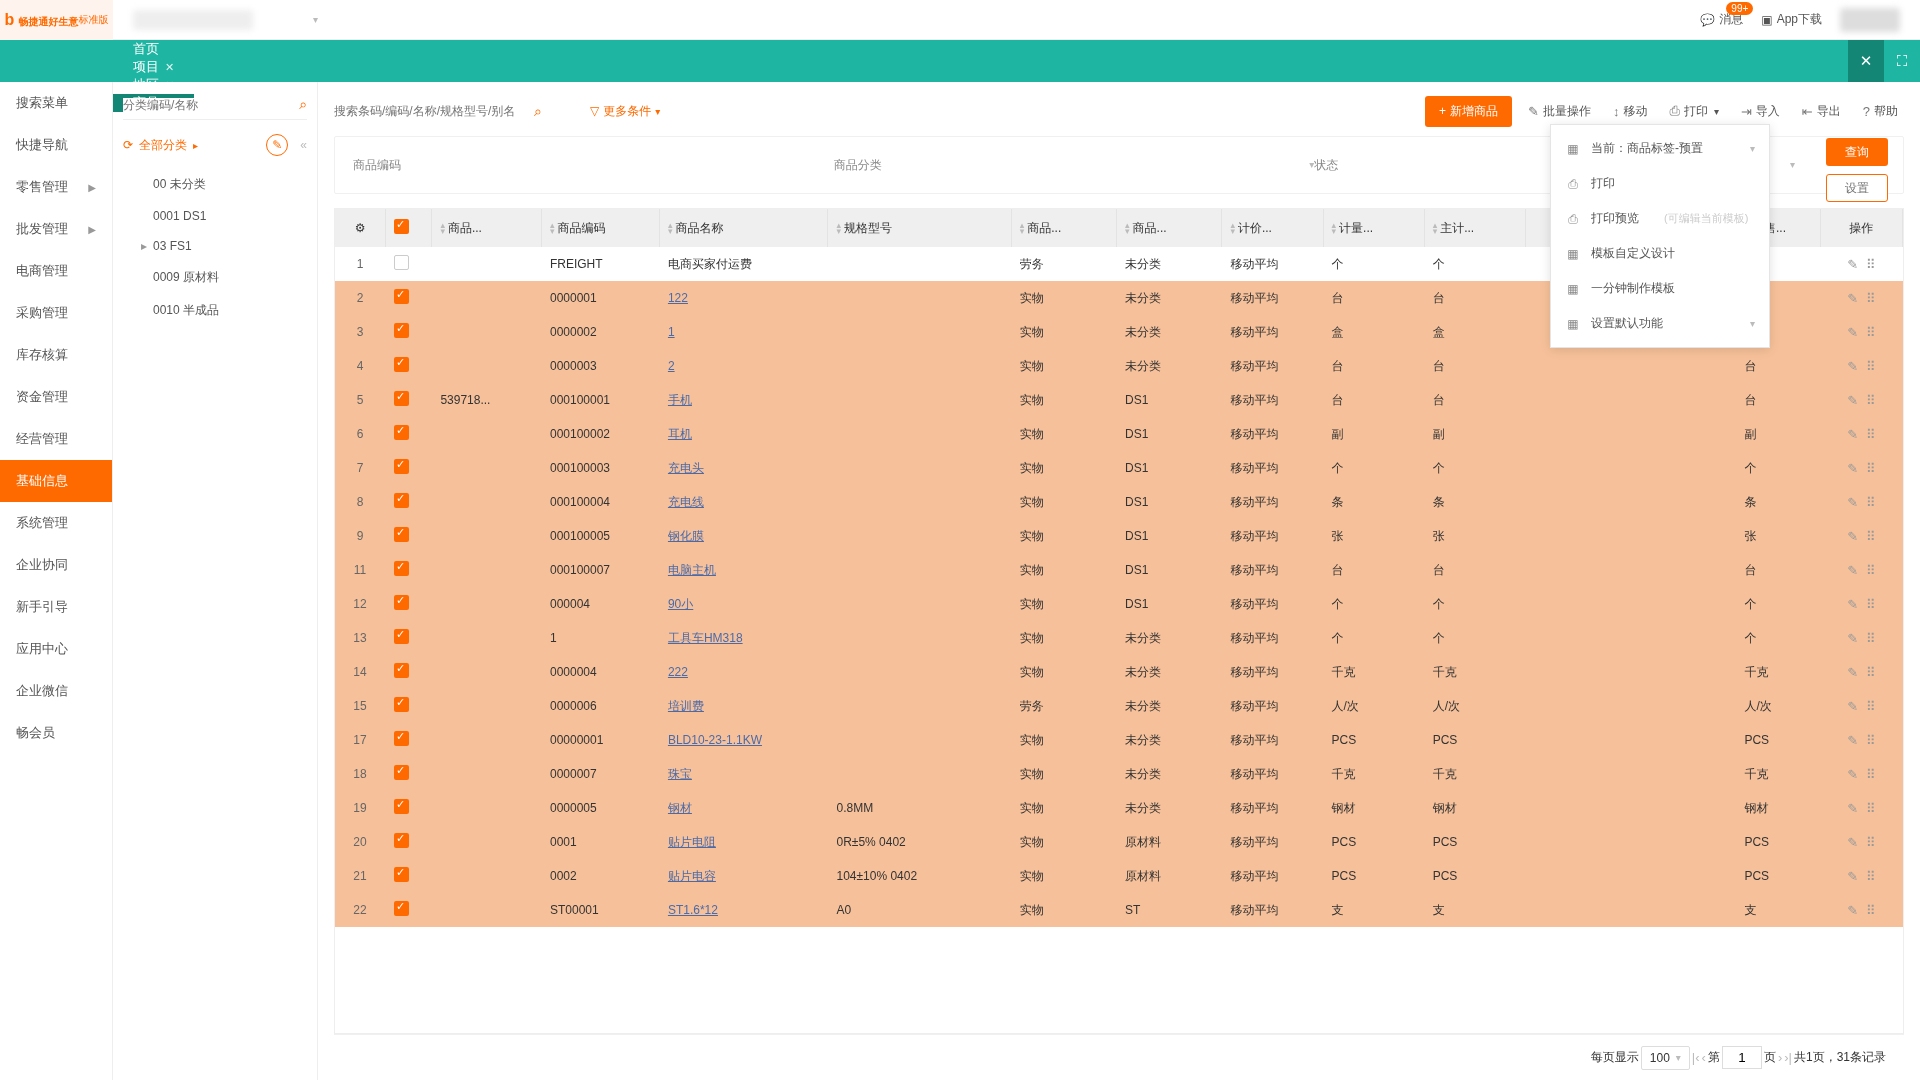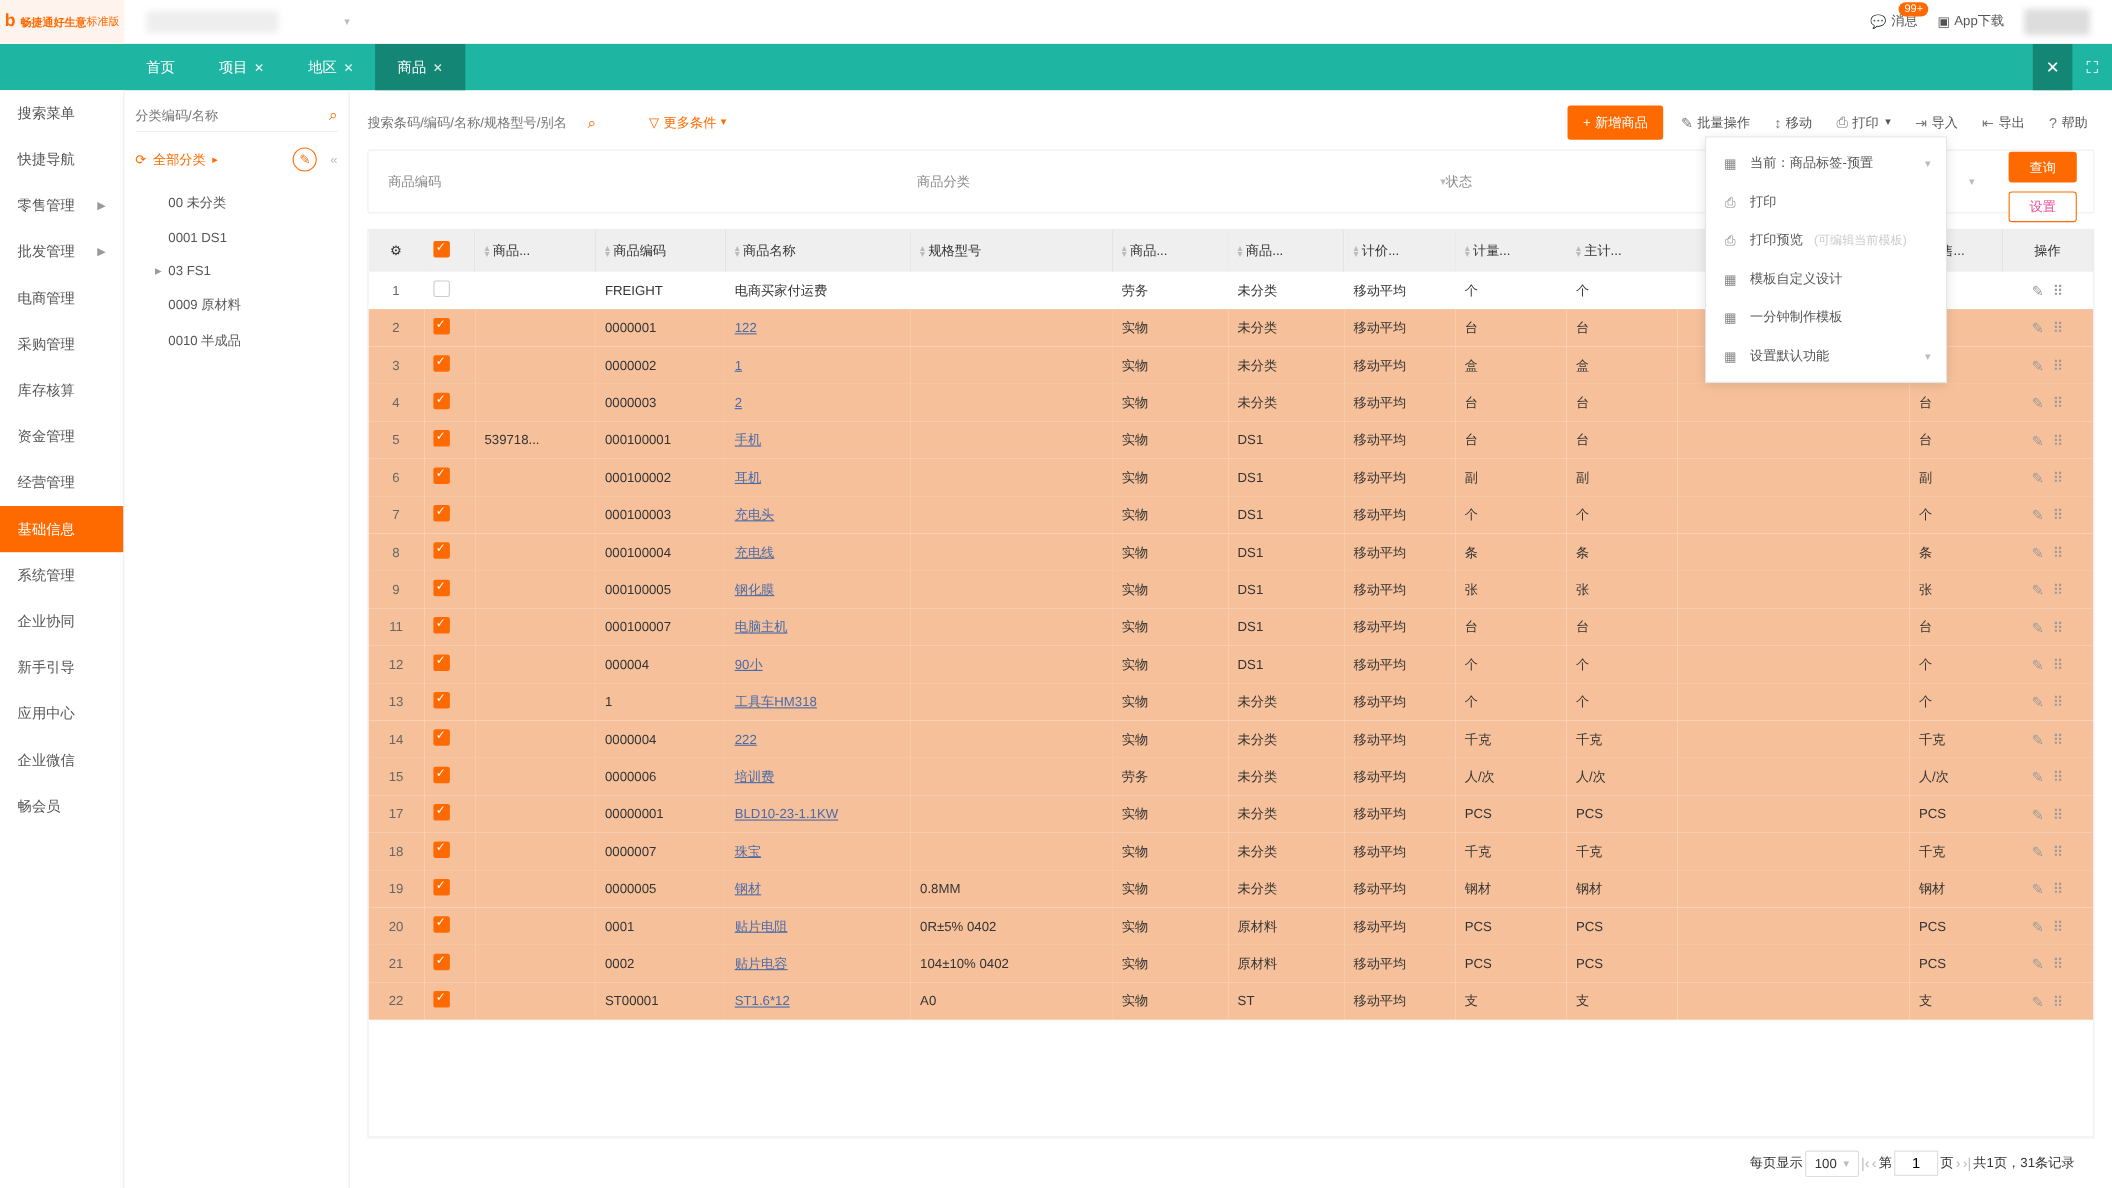--- a/index.html
+++ b/index.html
@@ -65,21 +65,21 @@
 
 
 .filterwrap { position:relative; }
 .filterrow { display:flex; align-items:center; height:58px; border:1px solid #f0f0f0; border-radius:2px; margin-top:6px; padding:0 18px; }
 .filterrow .flabel { color:#888; font-size:12px; }
 .filterrow .fsel { flex:1; display:flex; align-items:center; color:#888; border-bottom:1px solid transparent; }
 .filterrow .fsel .caret { margin-left:auto; color:#bbb; font-size:10px; }
 .sidebtns { position:absolute; right:16px; top:8px; display:flex; flex-direction:column; gap:8px; }
 .sbtn { width:62px; height:28px; border-radius:3px; font-size:12px; display:flex; align-items:center; justify-content:center; cursor:pointer; }
 .sbtn.query { background:#ff6a00; color:#fff; }
-.sbtn.setting { border:1px solid #ff6a00; color:#ec4899; background:#fff; }
+.sbtn.setting { border:1px solid #ff6a00; color:#737373; background:#fff; }
 
 
 .tablewrap { margin-top:14px; border:1px solid #eee; flex:1; overflow:hidden; display:flex; flex-direction:column; }
 table { border-collapse:collapse; width:100%; table-layout:fixed; }
 thead th { background:#efefef; font-weight:normal; color:#333; font-size:12px; text-align:left; padding:10px 8px; border-right:1px solid #e3e3e3; position:relative; }
 thead th .sort { color:#bbb; font-size:9px; display:inline-flex; flex-direction:column; line-height:6px; margin-right:3px; vertical-align:middle; }
 tbody td { padding:8px 8px; font-size:12px; border-right:1px solid rgba(0,0,0,0); }
 tbody tr.sel td { background:#f6c19a; }
 tbody tr td:first-child { text-align:center; color:#666; }
 .chk { width:15px; height:15px; border-radius:2px; display:inline-block; }
@@ -89,21 +89,21 @@
 .link { color:#4b6aa8; text-decoration:underline; cursor:pointer; }
 .ops { text-align:center; }
 .ops .oi { color:#999; margin:0 4px; cursor:pointer; font-size:13px; }
 
 
 .dropdown { position:absolute; top:42px; right:150px; width:220px; background:#fff; border:1px solid #e5e5e5; box-shadow:0 2px 10px rgba(0,0,0,.12); z-index:50; padding:6px 0; }
 .dropdown .drow { padding:9px 14px; display:flex; align-items:center; gap:10px; font-size:12px; color:#555; cursor:pointer; }
 .dropdown .drow .dicon { width:16px; color:#888; text-align:center; }
 .dropdown .drow.head { font-weight:normal; }
 .dropdown .drow .caret { margin-left:auto; color:#bbb; font-size:10px; }
-.dropdown .drow .hint { color:#ccc; font-size:11px; }
+.dropdown .drow .hint { color:#ccc; font-size:11px;margin-left:15px; }
 
 
 .pager { height:46px; display:flex; align-items:center; justify-content:flex-end; gap:2px; padding:0 18px; border-top:1px solid #f0f0f0; background:#fff; }
 .pager .sel { border:1px solid #ddd; padding:4px 8px; display:flex; align-items:center; gap:6px; border-radius:2px; }
 .pager .pgbtn { color:#bbb; cursor:pointer; font-size:13px; }
 .pager input { width:40px; border:1px solid #ddd; text-align:center; padding:3px; }
 
 col.c-idx{width:48px}col.c-chk{width:44px}col.c-bar{width:104px}col.c-code{width:112px}col.c-name{width:160px}col.c-spec{width:174px}col.c-attr1{width:100px}col.c-attr2{width:100px}col.c-pr{width:96px}col.c-me{width:96px}col.c-u1{width:96px}col.c-h1{width:200px}col.c-un2{width:80px}col.c-op{width:78px}
 .th-gear{text-align:center}
 </style>
@@ -126,21 +126,21 @@
     <div class="appdl">
       <span>▣</span>
       <span>App下载</span>
     </div>
     <div class="avatar-blur"></div>
   </div>
 </div>
 
 <div class="tabbar">
   <div class="tabbar-spacer"></div>
-  <div id="tabs-host" style="display: flex;">
+  <div id="tabs-host" style="display: flex; flex-direction: column;">
       <div class="tab">
         <span>首页</span>
       </div>
       <div class="tab">
         <span>项目</span>
         <span class="x">✕</span>
       </div>
       <div class="tab">
         <span>地区</span>
         <span class="x">✕</span>

